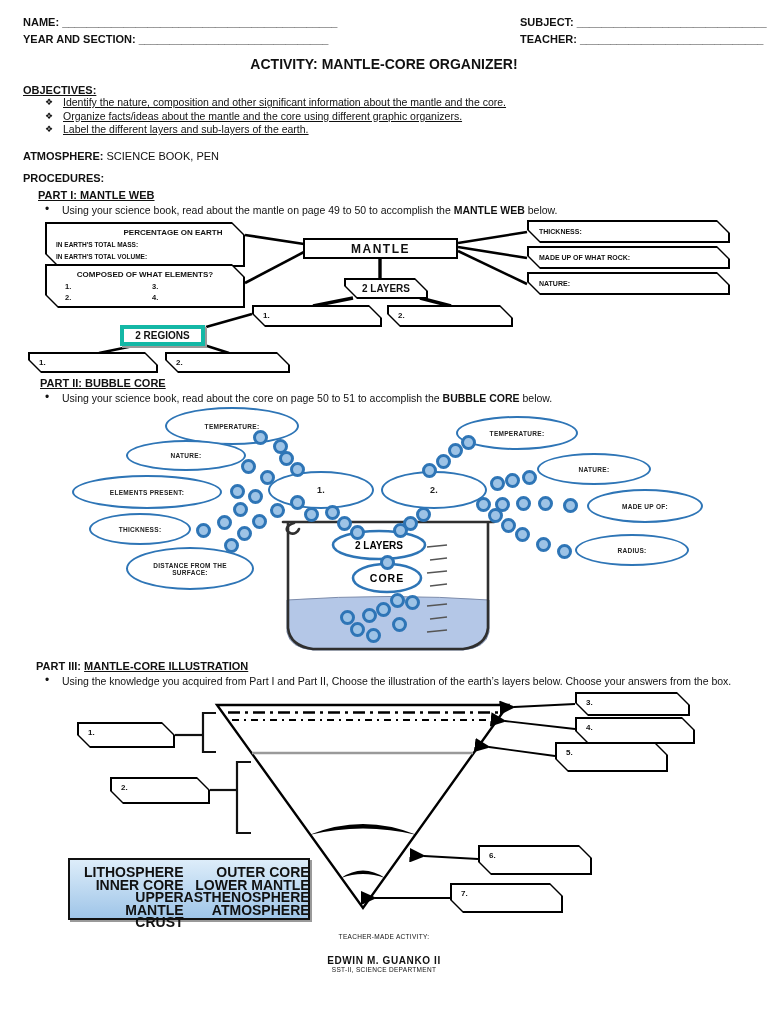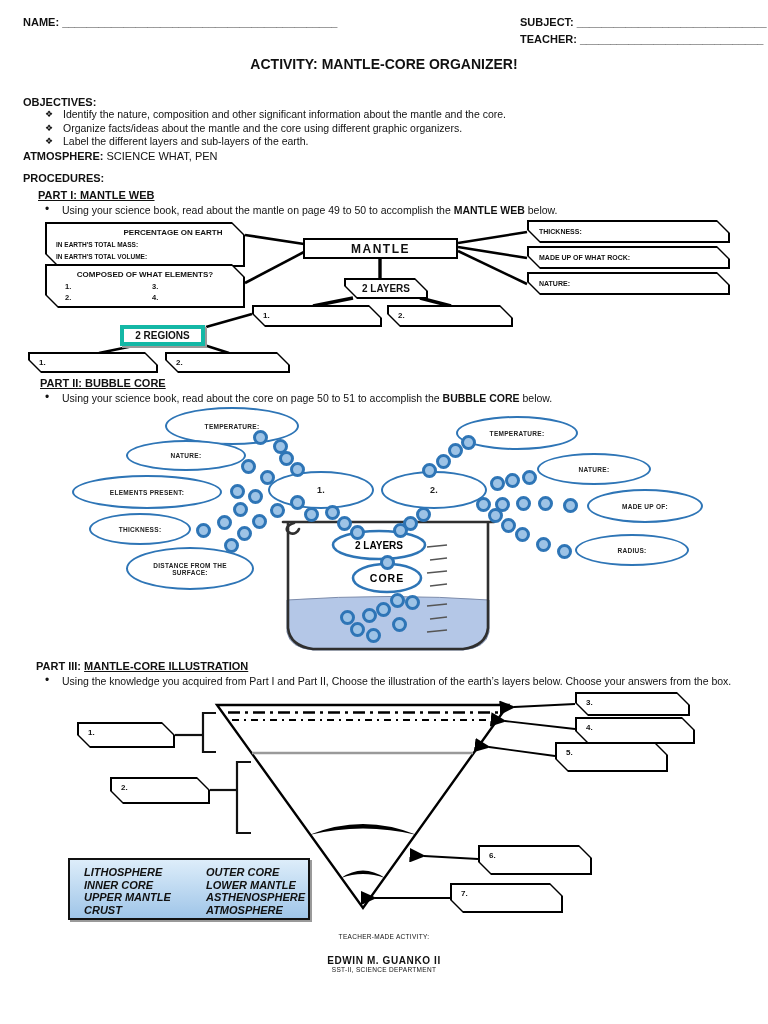--- a/index.html
+++ b/index.html
@@ -5,21 +5,21 @@
   html,body{margin:0;padding:0;background:#888;}
   #page{position:relative;width:768px;height:1024px;background:#fff;margin:0 auto;
         font-family:"Liberation Sans",sans-serif;color:#111;overflow:hidden;}
   .abs{position:absolute;}
   .b{font-weight:bold;}
   
   #hdr-left{left:23px;top:14px;font-size:11px;font-weight:bold;line-height:17px;white-space:nowrap;}
   #hdr-right{left:520px;top:14px;font-size:11px;font-weight:bold;line-height:17px;white-space:nowrap;}
   #title{left:0;top:56px;width:768px;text-align:center;font-size:14px;font-weight:bold;}
   
-  #objectives{left:23px;top:96px;font-size:10.5px;}
+  #objectives{left:23px;top:84px;font-size:10.5px;text-decoration:underline;}
   #objectives .obj-label{font-weight:bold;font-size:11px;}
   .obj-item{position:relative;padding-left:40px;line-height:13.5px;}
   .obj-item .dm{position:absolute;left:22px;top:0;font-size:9px;}
   #materials{left:23px;top:150px;font-size:11px;}
   #procedures{left:23px;top:172px;font-size:11px;font-weight:bold;}
   .part-head{font-size:11px;font-weight:bold;}
   .part-head .u{text-decoration:underline;}
   #p1-head{left:38px;top:189px;}
   #p2-head{left:40px;top:377px;}
   #p3-head{left:36px;top:660px;}
@@ -84,49 +84,50 @@
   #p3-b1{left:77px;top:34px;width:98px;height:26px;}
   #p3-b2{left:110px;top:89px;width:100px;height:27px;}
   #p3-b3{left:575px;top:4px;width:115px;height:24px;}
   #p3-b4{left:575px;top:29px;width:120px;height:27px;}
   #p3-b5{left:555px;top:54px;width:113px;height:30px;}
   #p3-b6{left:478px;top:157px;width:114px;height:30px;}
   #p3-b7{left:450px;top:195px;width:113px;height:30px;}
   #bank{left:68px;top:170px;width:242px;height:62px;border:2.5px solid #111;
         background:linear-gradient(180deg,var(--bank1),var(--bank2));box-shadow:2px 2px 0 #9a9a9a;
         display:flex;padding:6px 0 0 14px;box-sizing:border-box;}
-  #bank .col{display:flex;flex-direction:column;font-size:11px;font-weight:bold;font-style:italic;line-height:12.5px;}
+  #bank .col{display:flex;flex-direction:column;font-size:14px;font-weight:bold;line-height:12.5px;text-align:right;}
   #bank .col1{width:122px;} 
   
   #footer{left:0;top:933px;width:768px;text-align:center;}
   #footer .f1{font-size:6.5px;letter-spacing:.3px;}
   #footer .f2{font-size:10px;font-weight:bold;letter-spacing:.6px;margin-top:15px;}
   #footer .f3{font-size:6.5px;letter-spacing:.3px;}
 </style>
 </head>
 <body>
 
 <div id="page">
 
   <div class="abs" id="hdr-left">
     <div><span>NAME:</span> <span>_____________________________________________</span></div>
+    <div><span>YEAR AND SECTION:</span> <span>_______________________________</span></div>
   </div>
   <div class="abs" id="hdr-right">
     <div><span>SUBJECT:</span> <span>_______________________________</span></div>
     <div><span>TEACHER:</span> <span>______________________________</span></div>
   </div>
   <div class="abs" id="title">ACTIVITY: MANTLE-CORE ORGANIZER!</div>
 
   <div class="abs" id="objectives">
     <div class="obj-label">OBJECTIVES:</div>
     <div class="obj-item"><span class="dm">❖</span><span>Identify the nature, composition and other significant information about the mantle and the core.</span></div>
     <div class="obj-item"><span class="dm">❖</span><span>Organize facts/ideas about the mantle and the core using different graphic organizers.</span></div>
     <div class="obj-item"><span class="dm">❖</span><span>Label the different layers and sub-layers of the earth.</span></div>
   </div>
-  <div class="abs" id="materials"><span class="b">ATMOSPHERE:</span><span> SCIENCE WHAT, PEN</span></div>
+  <div class="abs" id="materials"><span class="b">ATMOSPHERE:</span><span> SCIENCE BOOK, PEN</span></div>
   <div class="abs" id="procedures">PROCEDURES:</div>
 
   <div class="abs part-head" id="p1-head"><span class="u">PART I: MANTLE WEB</span></div>
   <div class="instr" id="p1-instr"><span class="dot">•</span><span>Using your science book, read about the mantle on page 49 to 50 to accomplish the </span><span class="b">MANTLE WEB</span><span> below.</span></div>
 
   <div class="abs" id="p1">
     <svg id="p1-lines" width="768" height="162">
       <g stroke="#000" stroke-width="2.6" fill="none">
         <path d="M245,17 L304,26"></path>
           <path d="M245,65 L304,34"></path>

